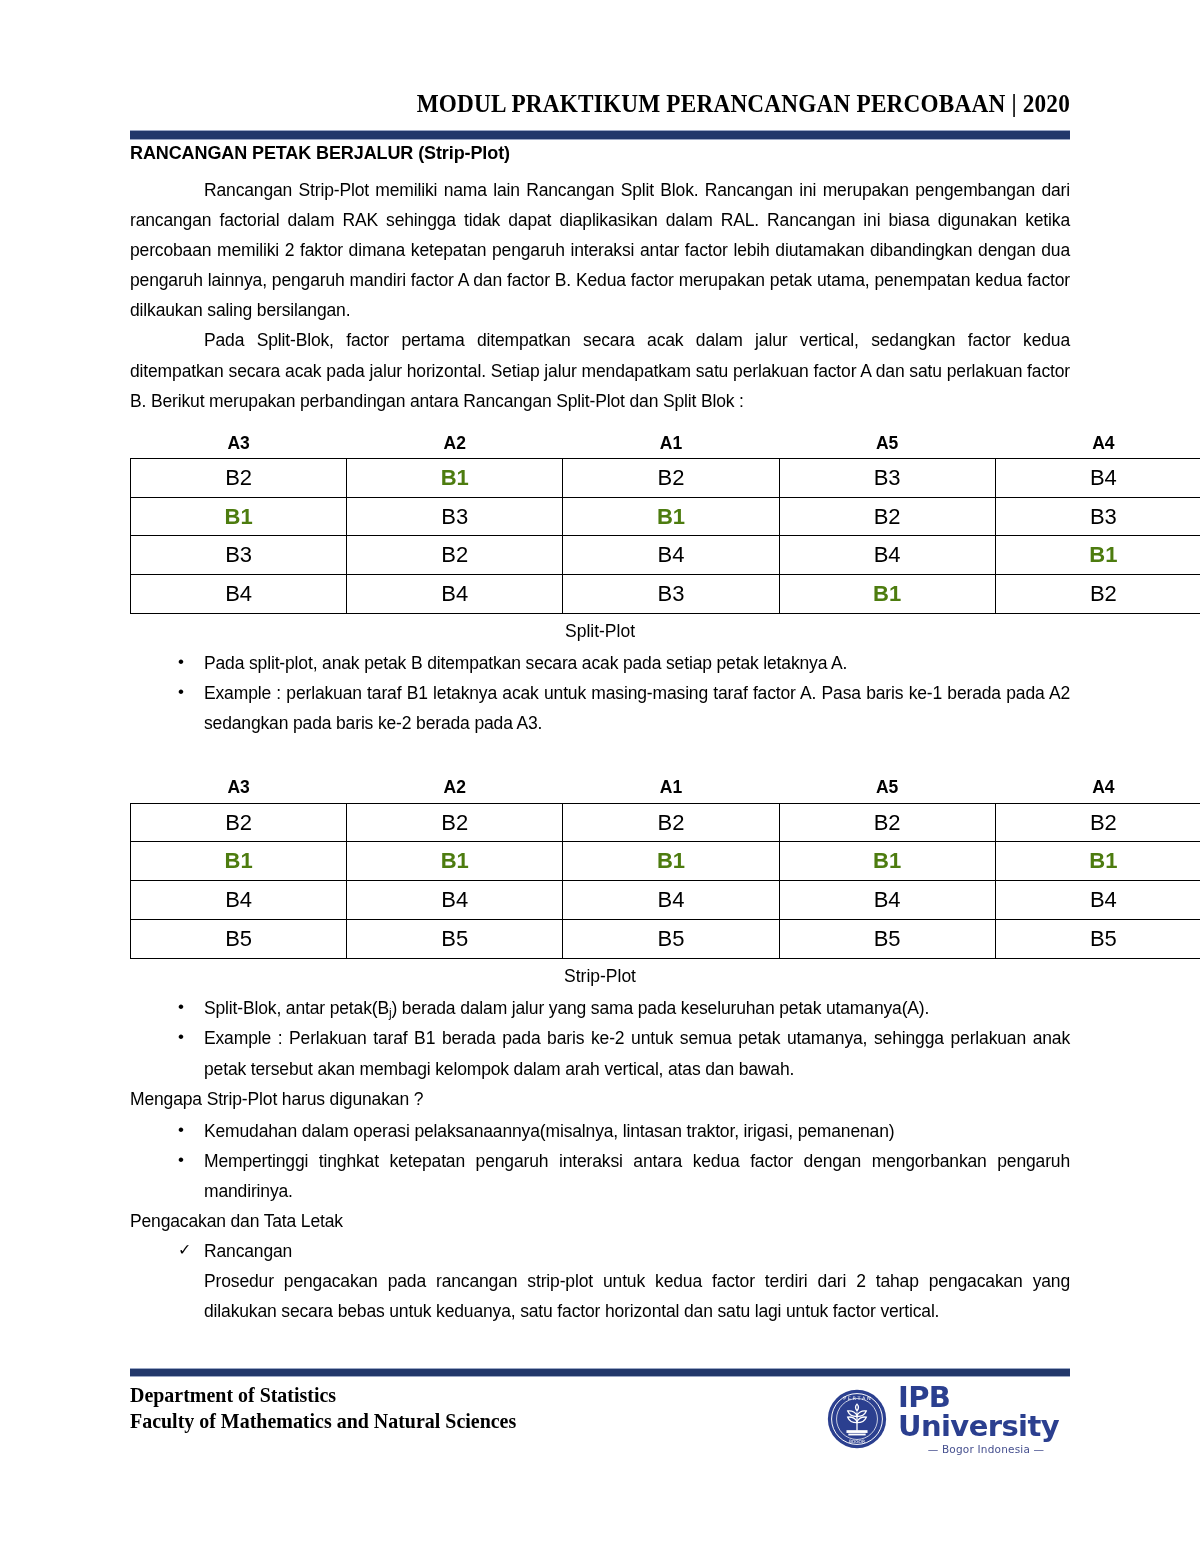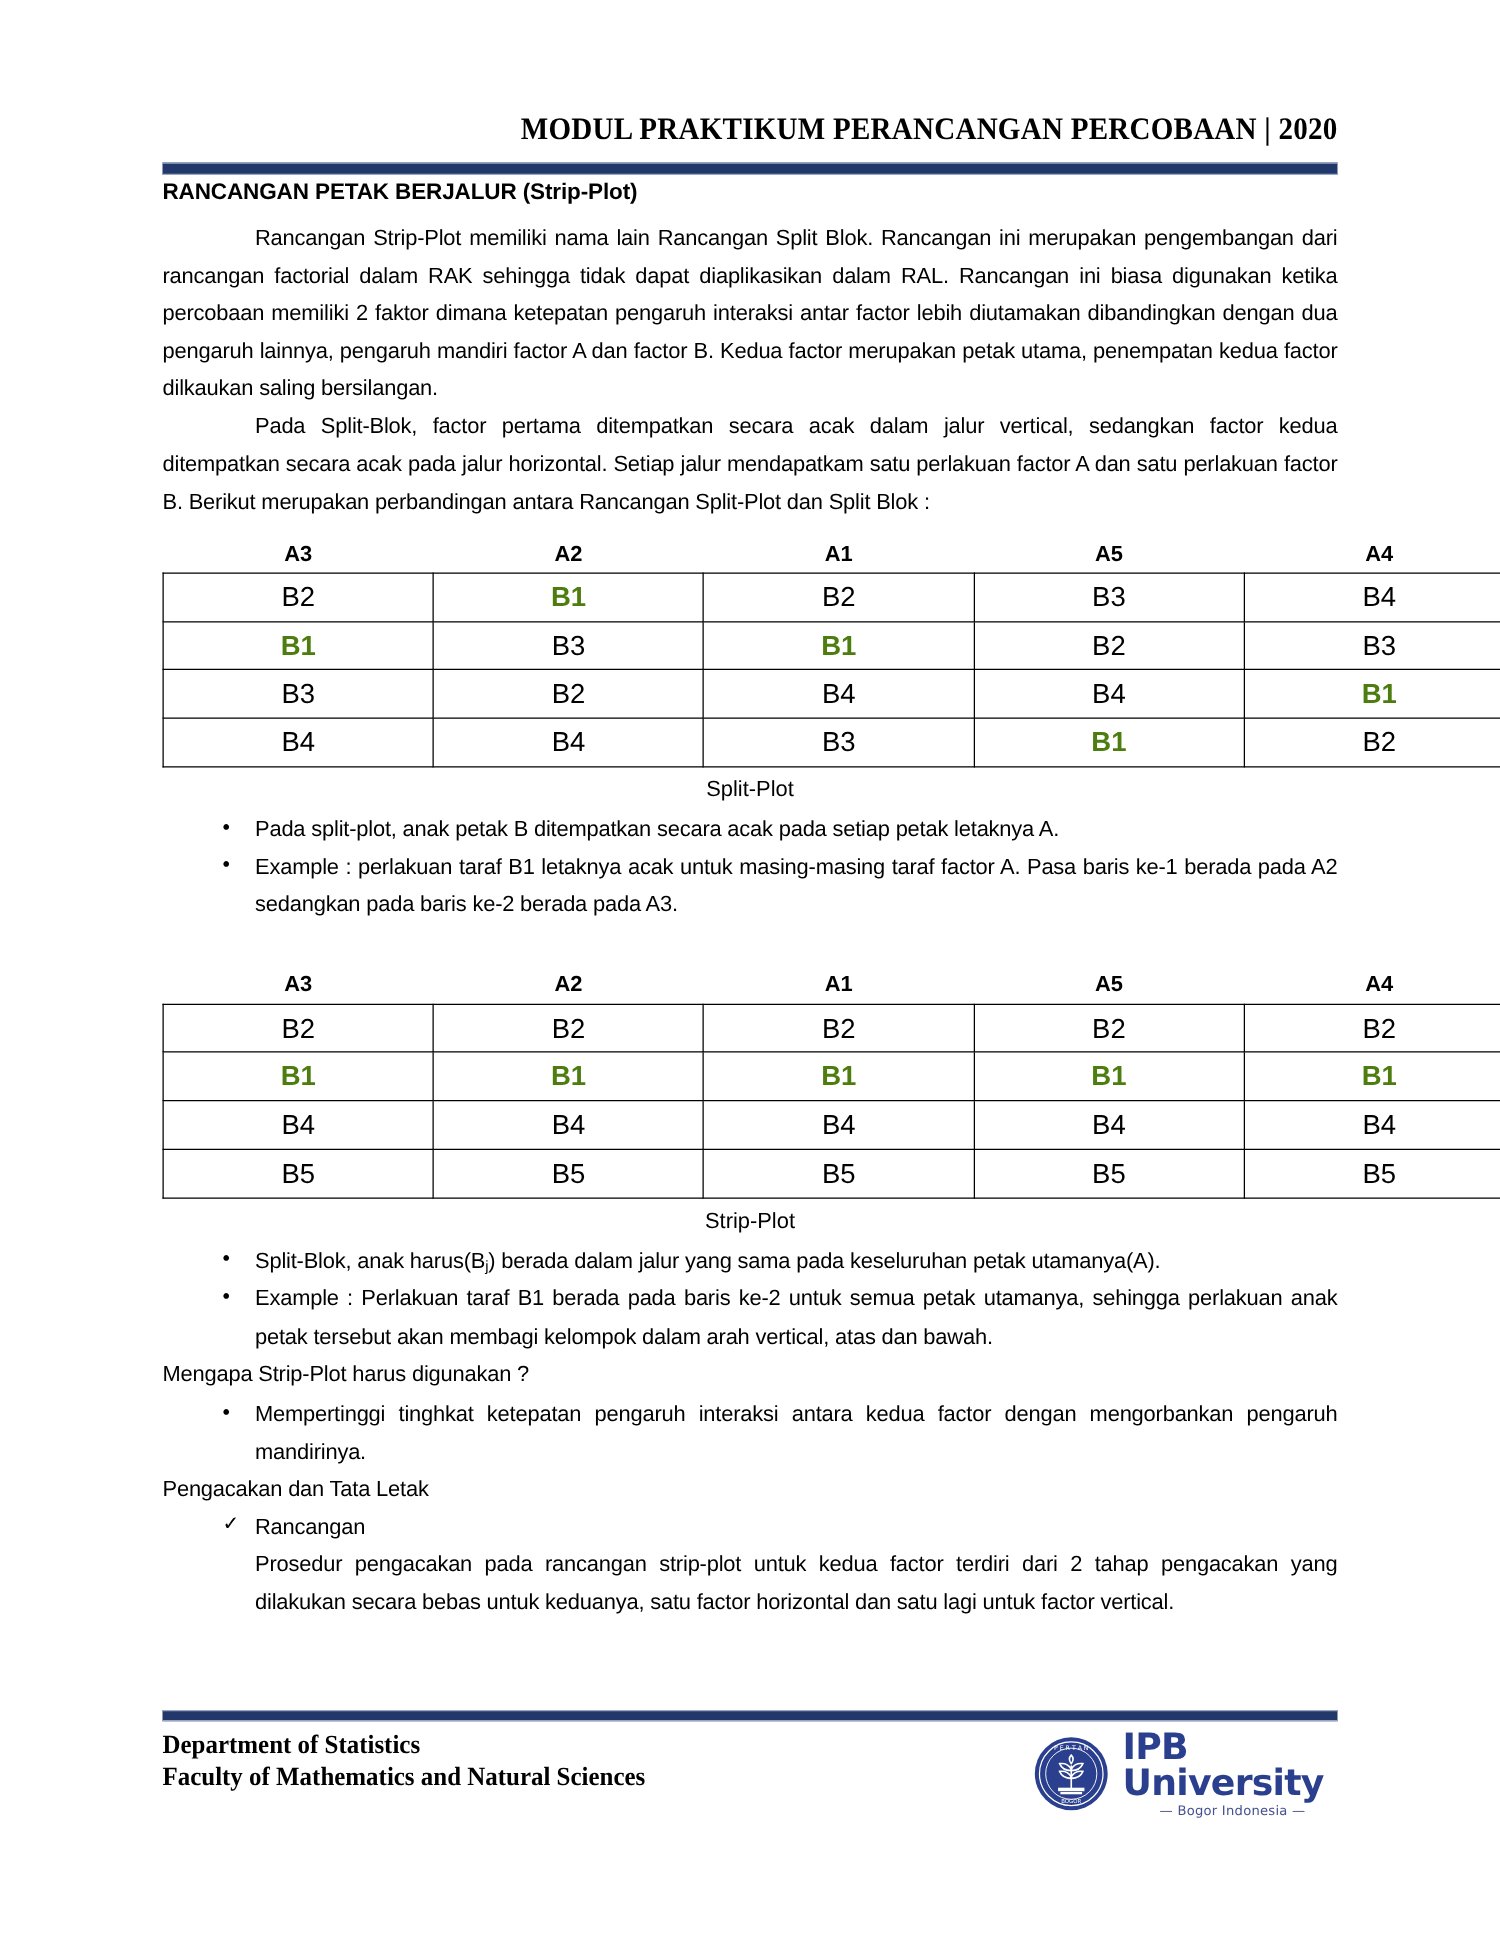--- a/index.html
+++ b/index.html
@@ -333,27 +333,28 @@
             <td>B5</td>
             <td>B5</td>
             <td>B5</td>
           </tr>
         </tbody>
       </table>
       <div class="caption">Strip-Plot</div>
     </div>
 
     <ul class="bullets">
-      <li><span>Split-Blok, anak harus(B</span><sub>j</sub><span>) berada dalam jalur yang sama pada keseluruhan petak utamanya(A).</span></li>
+      <li><span>Split-Blok, antar petak(B</span><sub>j</sub><span>) berada dalam jalur yang sama pada keseluruhan petak utamanya(A).</span></li>
       <li>Example : Perlakuan taraf B1 berada pada baris ke-2 untuk semua petak utamanya, sehingga perlakuan anak petak tersebut akan membagi kelompok dalam arah vertical, atas dan bawah.</li>
     </ul>
 
     <div class="plainline">Mengapa Strip-Plot harus digunakan ?</div>
 
     <ul class="bullets">
+      <li>Kemudahan dalam operasi pelaksanaannya(misalnya, lintasan traktor, irigasi, pemanenan)</li>
       <li>Mempertinggi tinghkat ketepatan pengaruh interaksi antara kedua factor dengan mengorbankan pengaruh mandirinya.</li>
     </ul>
 
     <div class="plainline">Pengacakan dan Tata Letak</div>
 
     <ul class="checks">
       <li>Rancangan</li>
     </ul>
 
     <div class="indented">Prosedur pengacakan pada rancangan strip-plot untuk kedua factor terdiri dari 2 tahap pengacakan yang dilakukan secara bebas untuk keduanya, satu factor horizontal dan satu lagi untuk factor vertical.</div>

